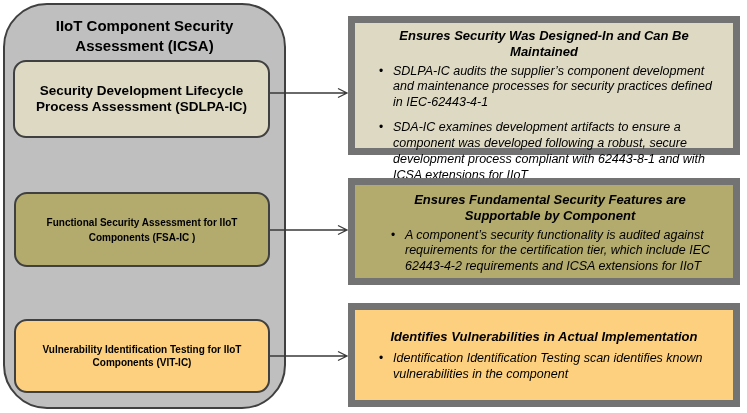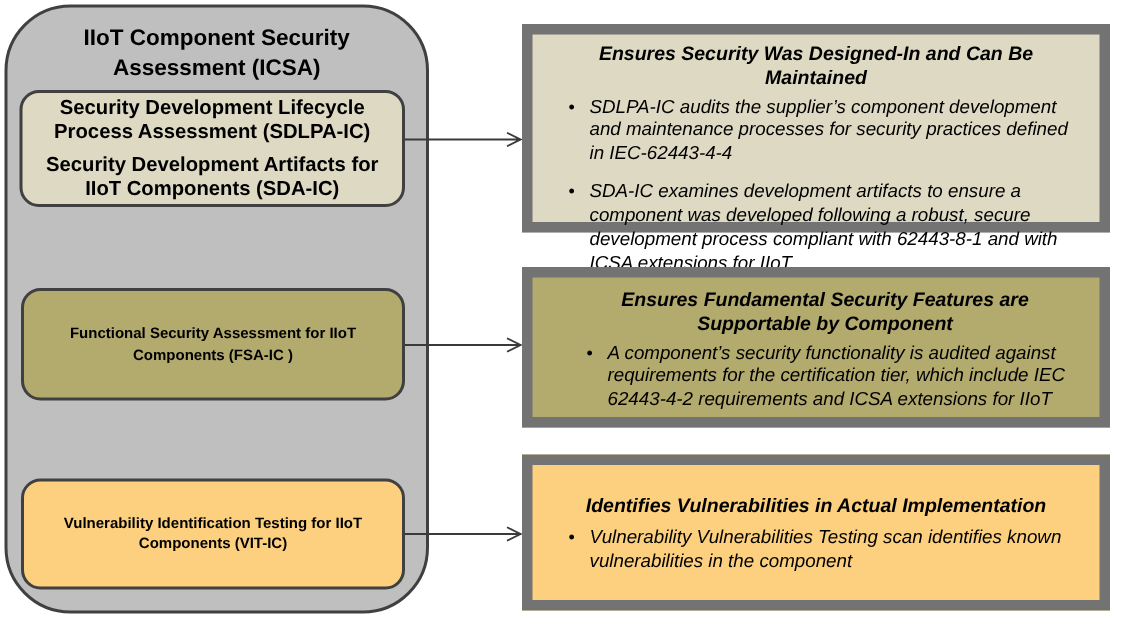--- a/index.html
+++ b/index.html
@@ -117,21 +117,20 @@
 <body>
 
 <div class="canvas">
 
   <div class="icsa-container">
     <div class="icsa-title">IIoT Component Security Assessment (ICSA)</div>
   </div>
 
   <div class="inner-box box-sdlpa">
     <div>Security Development Lifecycle Process Assessment (SDLPA-IC)</div>
-    <div>Security Development Artifacts for IIoT Components (SDA-IC)</div>
   </div>
 
   <div class="inner-box box-fsa">
     <div>Functional Security Assessment for IIoT Components (FSA-IC )</div>
   </div>
 
   <div class="inner-box box-vit">
     <div>Vulnerability Identification Testing for IIoT Components (VIT-IC)</div>
   </div>
 
@@ -149,21 +148,21 @@
     <svg width="79" height="12" viewBox="0 0 79 12">
       <path d="M0,6 H76 M68,1.5 L77,6 L68,10.5" stroke="#3a3a3a" stroke-width="1.3" fill="none"></path>
     </svg>
   </div>
 
   <div class="panel panel-1">
     <div class="panel-title">Ensures Security Was Designed-In and Can Be Maintained</div>
     <ul class="bullets">
       <li>
         <span class="bullet-glyph">•</span>
-        <span>SDLPA-IC audits the supplier’s component development and maintenance processes for security practices defined in IEC-62443-4-4</span>
+        <span>SDLPA-IC audits the supplier’s component development and maintenance processes for security practices defined in IEC-62443-4-1</span>
       </li>
       <li>
         <span class="bullet-glyph">•</span>
         <span>SDA-IC examines development artifacts to ensure a component was developed following a robust, secure development process compliant with 62443-8-1 and with ICSA extensions for IIoT</span>
       </li>
     </ul>
   </div>
 
   <div class="panel panel-2">
     <div class="panel-title">Ensures Fundamental Security Features are Supportable by Component</div>
@@ -173,18 +172,18 @@
         <span>A component’s security functionality is audited against requirements for the certification tier, which include IEC 62443-4-2 requirements and ICSA extensions for IIoT</span>
       </li>
     </ul>
   </div>
 
   <div class="panel panel-3">
     <div class="panel-title">Identifies Vulnerabilities in Actual Implementation</div>
     <ul class="bullets">
       <li>
         <span class="bullet-glyph">•</span>
-        <span>Vulnerability Vulnerabilities Testing scan identifies known vulnerabilities in the component</span>
+        <span>Identification Identification Testing scan identifies known vulnerabilities in the component</span>
       </li>
     </ul>
   </div>
 
 </div>
 
 </body></html>

